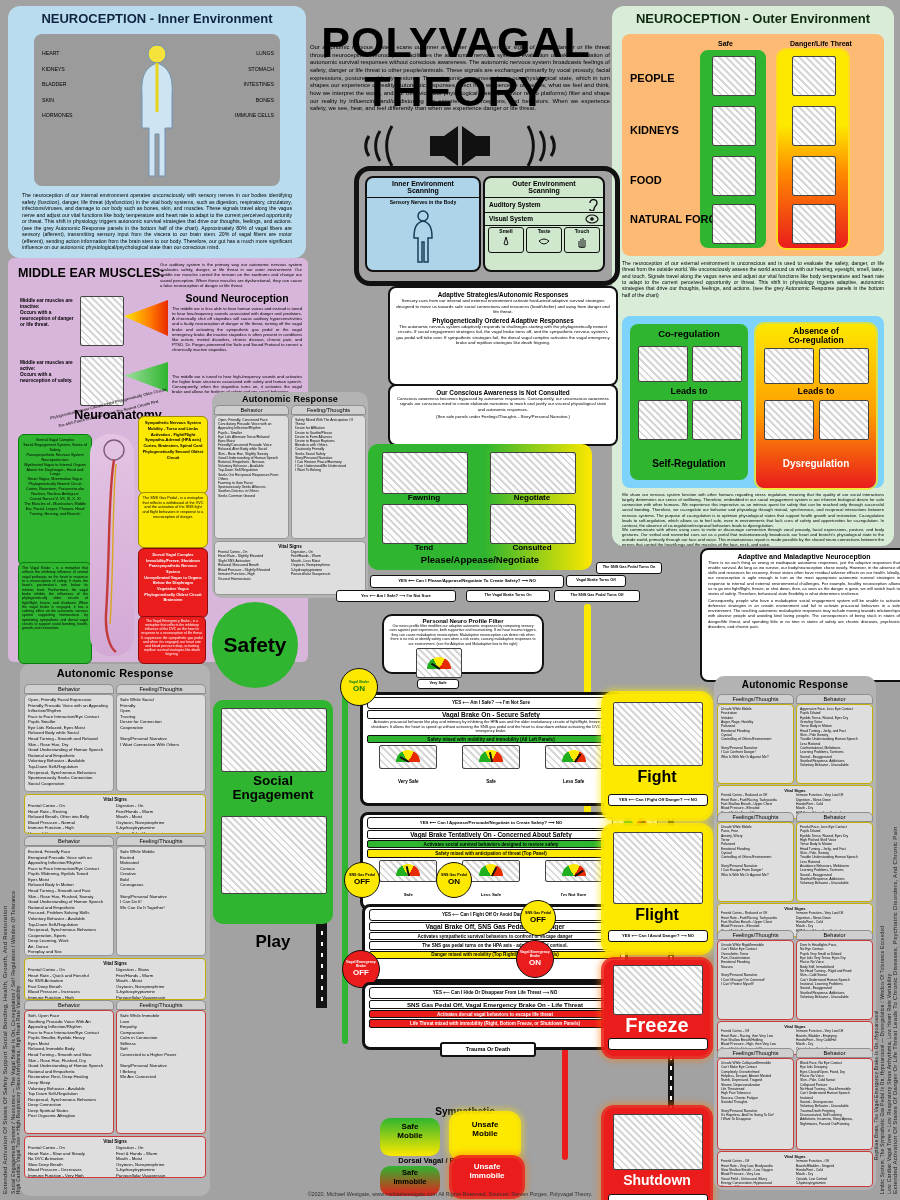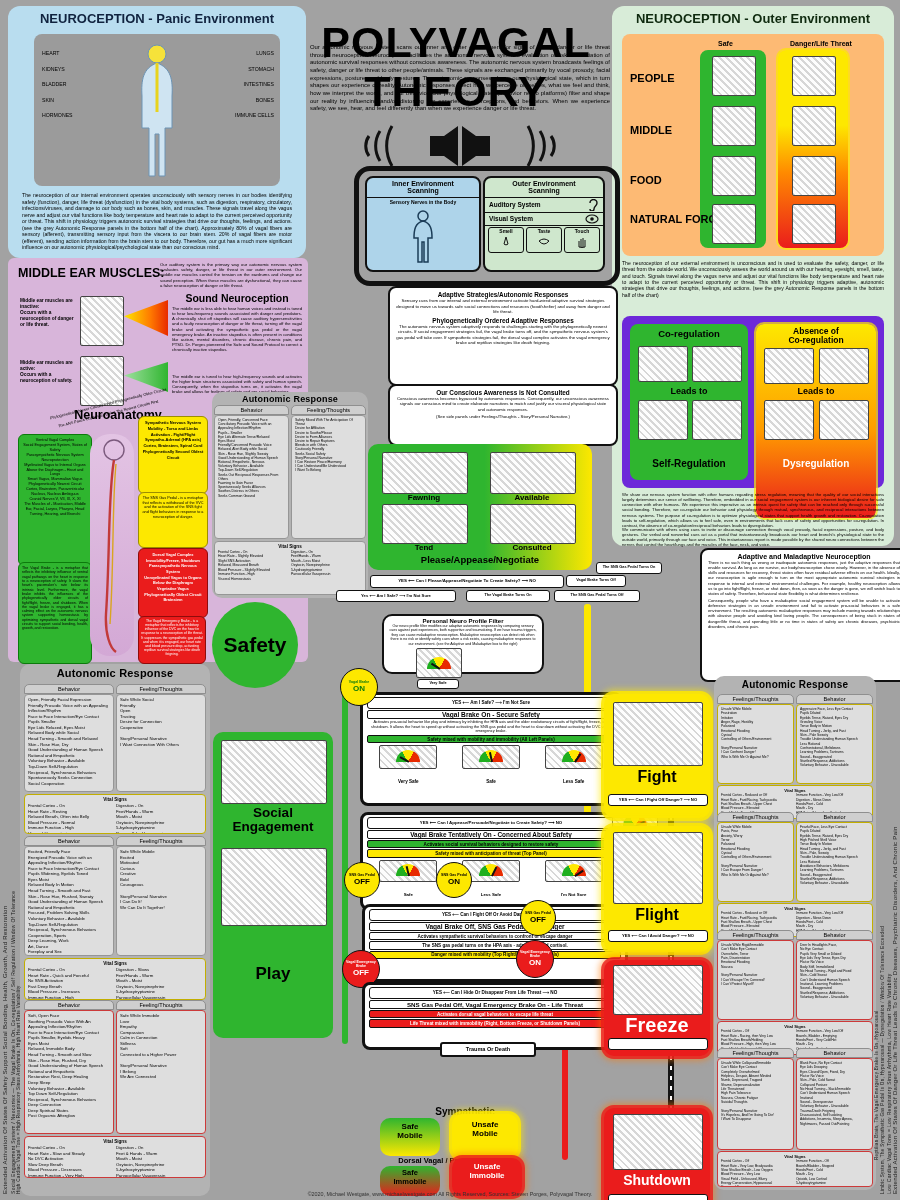--- a/index.html
+++ b/index.html
@@ -60,21 +60,21 @@
         <path d="M47 14 A17 17 0 0 0 47 34"></path>
       <path d="M206 4 A40 40 0 0 1 206 44"></path>
         <path d="M218 9 A28 28 0 0 1 218 39"></path>
         <path d="M229 14 A17 17 0 0 1 229 34"></path>
     </g>
     <polygon points="108,14 122,14 136,4 136,44 122,34 108,34" fill="#111"></polygon>
     <polygon points="168,14 154,14 140,4 140,44 154,34 168,34" fill="#111"></polygon>
   </svg>
 
   <div class="x panel" style="left:8px;top:6px;width:298px;height:252px;background:#b9ddef">
-    <div class="b c" style="font-size:13px;margin-top:5px;color:#10233f">NEUROCEPTION - Panic Environment</div>
+    <div class="b c" style="font-size:13px;margin-top:5px;color:#10233f">NEUROCEPTION - Inner Environment</div>
     <div class="x" style="left:26px;top:28px;width:246px;height:152px;background:#9b9b9b;border-radius:8px">
       <div class="x pre" style="left:8px;top:16px;width:58px;font-size:5.2px;line-height:1.5">HEART
 
 KIDNEYS
 
 BLADDER
 
 SKIN
 
 HORMONES</div>
@@ -97,44 +97,44 @@
   </div>
 
   <div class="x panel" style="left:612px;top:6px;width:282px;height:540px;background:#d8ecd8">
     <div class="b c" style="font-size:13px;margin-top:5px;color:#0f2a0f">NEUROCEPTION - Outer Environment</div>
     <div class="x" style="left:10px;top:28px;width:262px;height:222px;background:#fdba74;border-radius:8px">
       <div class="x b" style="left:96px;top:6px;font-size:7px">Safe</div>
       <div class="x b" style="left:168px;top:6px;font-size:7px">Danger/Life Threat</div>
       <div class="x greenbox" style="left:78px;top:16px;width:66px;height:198px;border-radius:8px"></div>
       <div class="x" style="left:156px;top:16px;width:70px;height:198px;border-radius:8px;background:linear-gradient(180deg,#fde800 0%,#fde800 38%,#ff8a00 62%,#ea1c1c 100%);box-shadow:0 0 0 2px rgba(253,232,0,.7)"></div>
       <div class="x b" style="left:8px;top:38px;font-size:11px">PEOPLE</div>
-      <div class="x b" style="left:8px;top:90px;font-size:11px">MIDDLE</div>
+      <div class="x b" style="left:8px;top:90px;font-size:11px">KIDNEYS</div>
       <div class="x b" style="left:8px;top:140px;font-size:11px">FOOD</div>
       <div class="x b pre" style="left:8px;top:180px;font-size:11px;line-height:1.05">NATURAL FORCES</div>
       <div class="x img" style="left:90px;top:22px;width:42px;height:38px"></div>
       <div class="x img" style="left:90px;top:72px;width:42px;height:38px"></div>
       <div class="x img" style="left:90px;top:122px;width:42px;height:38px"></div>
       <div class="x img" style="left:90px;top:170px;width:42px;height:38px"></div>
       <div class="x img" style="left:170px;top:22px;width:42px;height:38px"></div>
       <div class="x img" style="left:170px;top:72px;width:42px;height:38px"></div>
       <div class="x img" style="left:170px;top:122px;width:42px;height:38px"></div>
       <div class="x img" style="left:170px;top:170px;width:42px;height:38px"></div>
     </div>
     <div class="x j" style="left:10px;top:254px;width:262px;font-size:5.1px;line-height:1.25">The neuroception of our external environment is unconscious and is used to evaluate the safety, danger, or life threat from the outside world. We unconsciously assess the world around us with our hearing, eyesight, smell, taste, and touch. Signals travel along the vagus nerve and adjust our vital functions like body temperature and heart rate to adapt to the current perceived opportunity or threat. This shift in physiology triggers adaptive, autonomic strategies that drive our thoughts, feelings, and actions. (see the grey Autonomic Response panels in the bottom half of the chart)</div>
-    <div class="x" style="left:10px;top:310px;width:262px;height:172px;background:#6d28d9;border-radius:8px">
+    <div class="x" style="left:10px;top:310px;width:262px;height:172px;background:#7dd3fc;border-radius:8px">
       <div class="x greenbox" style="left:8px;top:8px;width:118px;height:156px;border-radius:8px">
         <div class="b c" style="font-size:9.5px;margin-top:4px">Co-regulation</div>
         <div class="x img" style="left:8px;top:22px;width:48px;height:34px"></div>
         <div class="x img" style="left:62px;top:22px;width:48px;height:34px"></div>
         <div class="x b c" style="left:0;top:62px;width:118px;font-size:9px">Leads to</div>
         <div class="x img" style="left:8px;top:76px;width:48px;height:38px"></div>
         <div class="x img" style="left:62px;top:76px;width:48px;height:38px"></div>
         <div class="x b c" style="left:0;top:134px;width:118px;font-size:10px">Self-Regulation</div>
       </div>
-      <div class="x" style="left:134px;top:8px;width:120px;height:194px;border-radius:8px;background:linear-gradient(180deg,#fde800 0%,#ff9c00 55%,#ea1c1c 100%);box-shadow:0 0 0 2px rgba(253,232,0,.7)">
+      <div class="x" style="left:134px;top:8px;width:120px;height:164px;border-radius:8px;background:linear-gradient(180deg,#fde800 0%,#ff9c00 55%,#ea1c1c 100%);box-shadow:0 0 0 2px rgba(253,232,0,.7)">
         <div class="b c pre" style="font-size:8.5px;margin-top:3px;line-height:1.05">Absence of
 Co-regulation</div>
         <div class="x img" style="left:8px;top:24px;width:48px;height:34px"></div>
         <div class="x img" style="left:63px;top:24px;width:48px;height:34px"></div>
         <div class="x b c" style="left:0;top:62px;width:120px;font-size:9px">Leads to</div>
         <div class="x img" style="left:8px;top:76px;width:48px;height:38px"></div>
         <div class="x img" style="left:63px;top:76px;width:48px;height:38px"></div>
         <div class="x b c" style="left:0;top:134px;width:120px;font-size:10px;color:#fff">Dysregulation</div>
       </div>
     </div>
@@ -312,21 +312,21 @@
 5-hydroxytryptamine
 Parvocellular Vasopressin</div>
         </div>
     </div>
   </div>
 
   <div class="x statebox" style="left:368px;top:444px;width:224px;height:126px;background:linear-gradient(90deg,#2fb52f 52%,#fde800)">
     <div class="x img" style="left:14px;top:8px;width:84px;height:40px"></div>
     <div class="x img" style="left:122px;top:8px;width:84px;height:40px"></div>
     <div class="x b c" style="left:14px;top:49px;width:84px;font-size:8px">Fawning</div>
-    <div class="x b c" style="left:122px;top:49px;width:84px;font-size:8px">Available</div>
+    <div class="x b c" style="left:122px;top:49px;width:84px;font-size:8px">Negotiate</div>
     <div class="x img" style="left:14px;top:60px;width:84px;height:38px"></div>
     <div class="x img" style="left:122px;top:60px;width:84px;height:38px"></div>
     <div class="x b c" style="left:14px;top:99px;width:84px;font-size:8px">Tend</div>
     <div class="x b c" style="left:122px;top:99px;width:84px;font-size:8px">Consulted</div>
     <div class="x b c" style="left:0;top:110px;width:224px;font-size:9.5px">Please/Appease/Negotiate</div>
   </div>
 
   <div class="x pill qpill" style="left:370px;top:575px;width:192px;height:11px">YES ⟵  Can I Please/Appease/Negotiate To Create Safety?  ⟶ NO</div>
   <div class="x pill" style="left:566px;top:575px;width:58px;height:10px;font-size:3.8px">Vagal Brake Turns Off</div>
   <div class="x pill" style="left:596px;top:562px;width:64px;height:10px;font-size:3.8px">The SNS Gas Pedal Turns On</div>
@@ -620,21 +620,21 @@
 Feet &amp; Hands - Warm
 Mouth - Moist
 Oxytocin, Norepinephrine
 5-hydroxytryptamine
 Parvocellular Vasopressin</div>
           </div>
       </div>
     </div>
   </div>
 
-  <div class="x statebox" style="left:213px;top:732px;width:120px;height:306px;background:#2fb52f">
+  <div class="x statebox" style="left:213px;top:700px;width:120px;height:224px;background:#2fb52f">
     <div class="x img" style="left:8px;top:8px;width:104px;height:62px"></div>
     <div class="x b c pre" style="left:0;top:74px;width:120px;font-size:13.5px;line-height:1.05">Social
 Engagement</div>
     <div class="x img" style="left:8px;top:116px;width:104px;height:76px"></div>
     <div class="x b c" style="left:0;top:232px;width:120px;font-size:17px">Play</div>
   </div>
 
   <div class="x b c" style="left:420px;top:1106px;width:90px;font-size:10px">Sympathetic</div>
   <div class="x statebox b c pre" style="left:380px;top:1118px;width:60px;height:34px;background:linear-gradient(180deg,#2fb52f,#fde800);font-size:8px;padding-top:4px">Safe
 Mobile</div>

